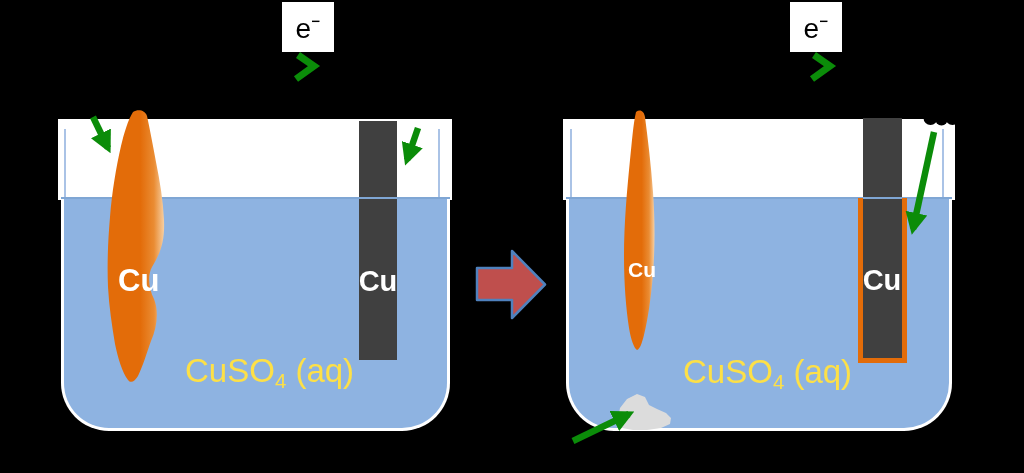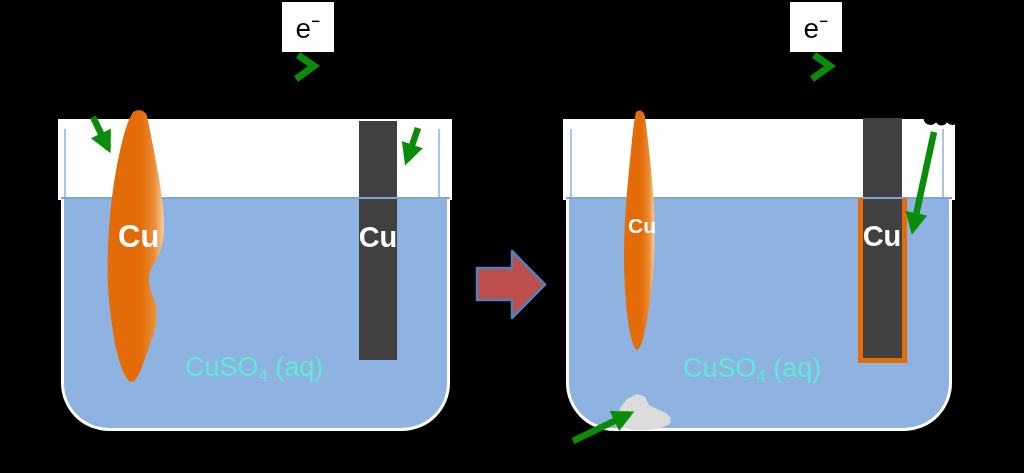--- a/index.html
+++ b/index.html
@@ -9,28 +9,28 @@
   
   .beaker-top{background:#ffffff;z-index:1;}
   .wall-line{width:2px;background:#aac3e6;z-index:2;}
   .waterline{height:2px;background:#7fa6d4;z-index:3;}
   .water{background:#8eb3e1;border:3px solid #ffffff;border-top:none;
          border-radius:0 0 48px 48px;box-sizing:border-box;z-index:1;}
   
   .cathode{background:#404040;z-index:2;}
   .coating{border:5px solid #e36c09;border-top:none;box-sizing:border-box;z-index:3;}
   
-  .label{z-index:10;color:#ffffff;font-weight:bold;white-space:nowrap;}
+  .label{z-index:10;color:#ffffff;font-weight:bold;white-space:nowrap;margin-top:44px;}
   .cu-big{font-size:31px;}
   .cu-rod{font-size:29px;width:44px;text-align:center;}
   .cu-small{font-size:21px;width:40px;text-align:center;}
   .ebox{width:52px;height:50px;background:#ffffff;z-index:10;
         display:flex;align-items:center;justify-content:center;}
   .ebox span{font-size:28px;color:#000;}
-  .formula{z-index:10;color:#5eead4;font-size:27px;line-height:1.1;white-space:nowrap;}
+  .formula{z-index:10;color:#fde047;font-size:33px;line-height:1.1;white-space:nowrap;}
   .formula .sub{font-size:0.62em;position:relative;top:0.28em;}
   .overlay{position:absolute;left:0;top:0;z-index:5;pointer-events:none;}
 </style>
 </head>
 <body>
 
 <div class="stage">
 
   <div class="abs ebox" style="left:282px;top:2px;">
     <span>e⁻</span>

